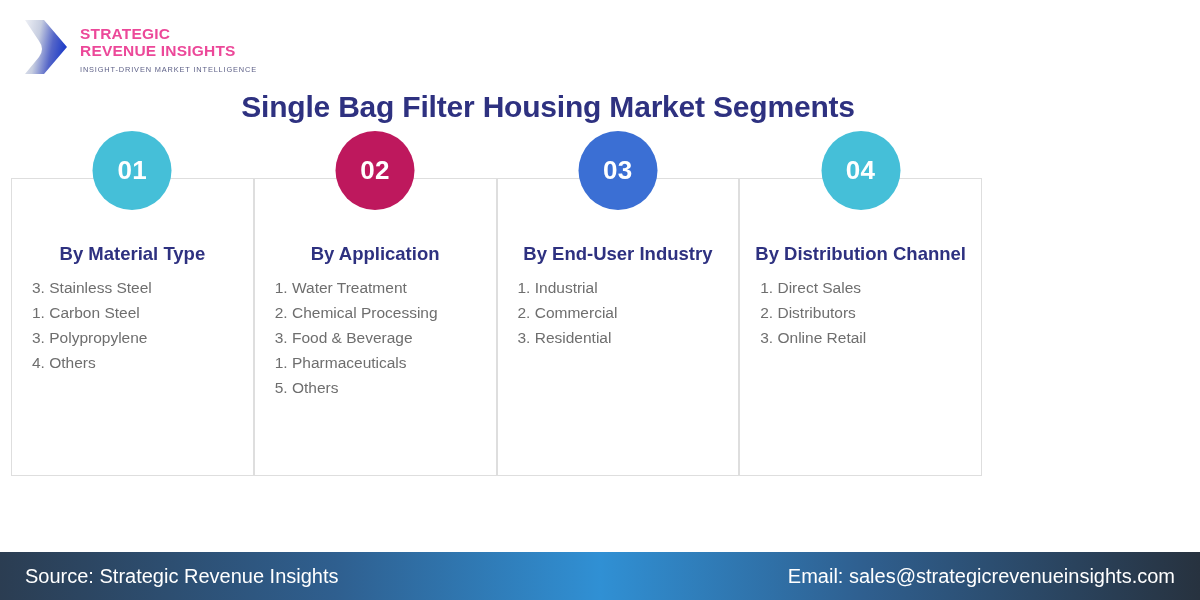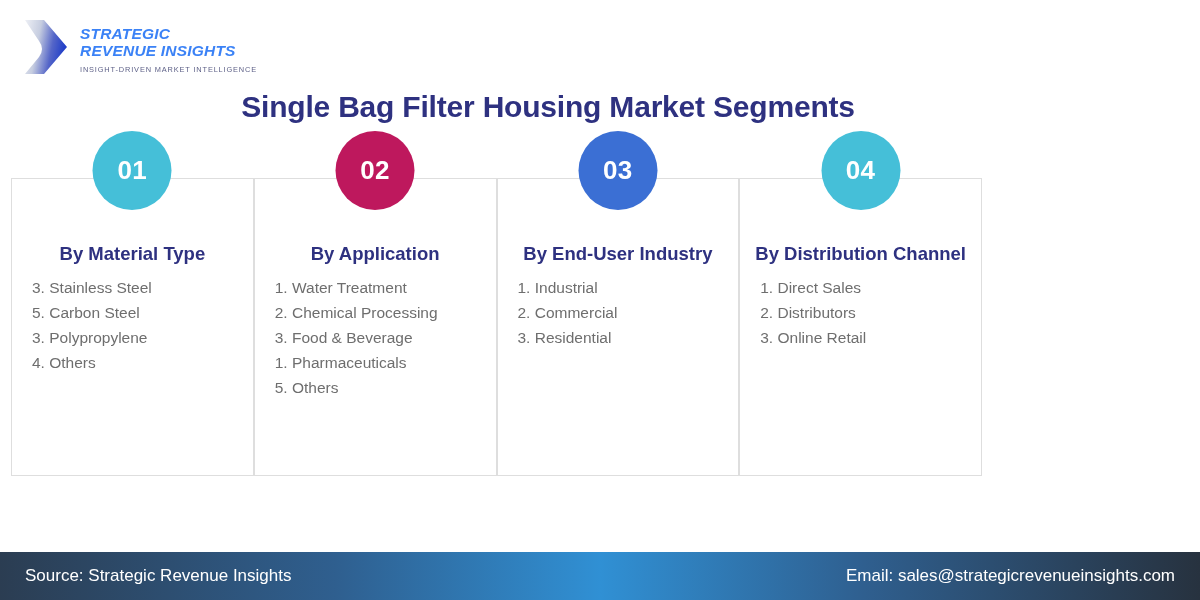--- a/index.html
+++ b/index.html
@@ -28,25 +28,24 @@
     height: 58px;
     flex: none;
   }
   #logo-text-block {
     margin-left: 10px;
     padding-top: 7px;
   }
   .logo-line {
     font-size: 15.5px;
     font-weight: bold;
-    color: #3b82f6;
+    color: #ec4899;
     letter-spacing: 0.2px;
     line-height: 17px;
     white-space: nowrap;
-    font-style: italic;
   }
   #logo-tagline {
     margin-top: 6px;
     font-size: 7.4px;
     color: #5c5f86;
     letter-spacing: 0.85px;
     white-space: nowrap;
   }
 
   
@@ -131,21 +130,21 @@
         #2f5f8f 72%,
         #27323f 100%);
     display: flex;
     align-items: center;
     justify-content: space-between;
     padding: 0 25px;
     box-sizing: border-box;
   }
   .footer-text {
     color: #ffffff;
-    font-size: 17px;
+    font-size: 20px;
     white-space: nowrap;
   }
 </style>
 </head>
 <body>
 
 <div id="brand-logo">
   <svg id="logo-mark" viewBox="0 0 48 58">
     <defs>
       <linearGradient id="chevGrad" x1="0" y1="0" x2="1" y2="0.25">
@@ -166,21 +165,21 @@
 
 <div id="page-title">Single Bag Filter Housing Market Segments</div>
 
 <div id="cards-row">
 
   <div class="segment-card">
     <div class="card-badge" style="background: rgb(69, 191, 216);">01</div>
     <div class="card-heading">By Material Type</div>
     <ul class="card-list">
       <li>3. Stainless Steel</li>
-      <li>5. Carbon Steel</li>
+      <li>1. Carbon Steel</li>
       <li>3. Polypropylene</li>
       <li>4. Others</li>
     </ul>
   </div>
 
   <div class="segment-card">
     <div class="card-badge" style="background: #be185d;">02</div>
     <div class="card-heading">By Application</div>
     <ul class="card-list">
       <li>1. Water Treatment</li>

